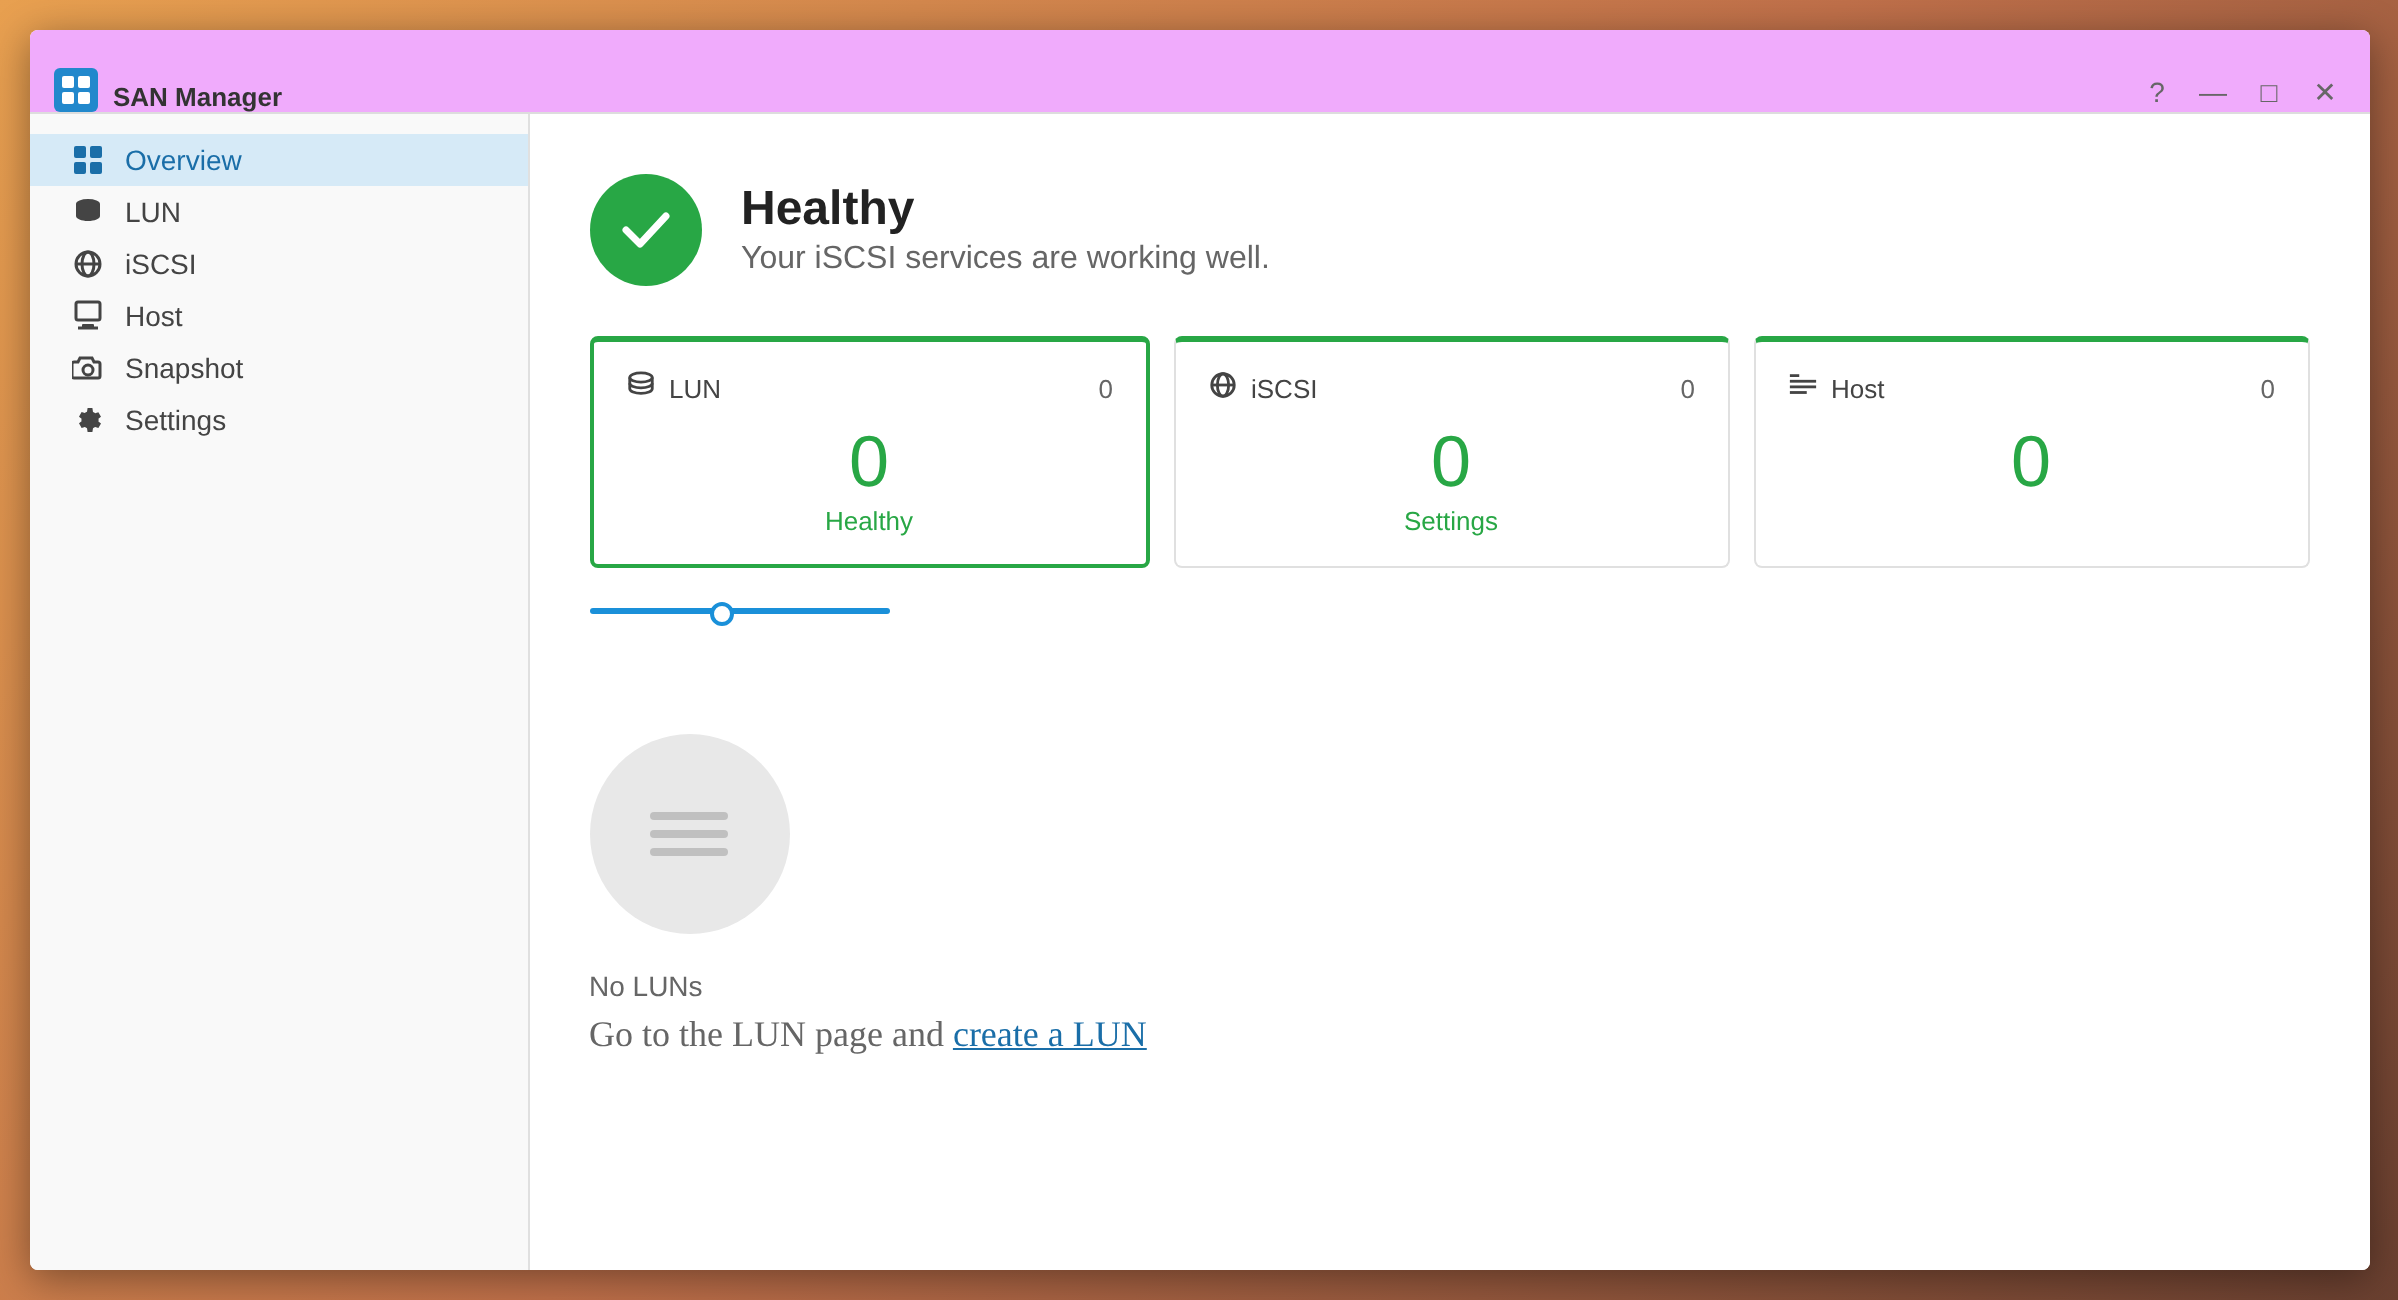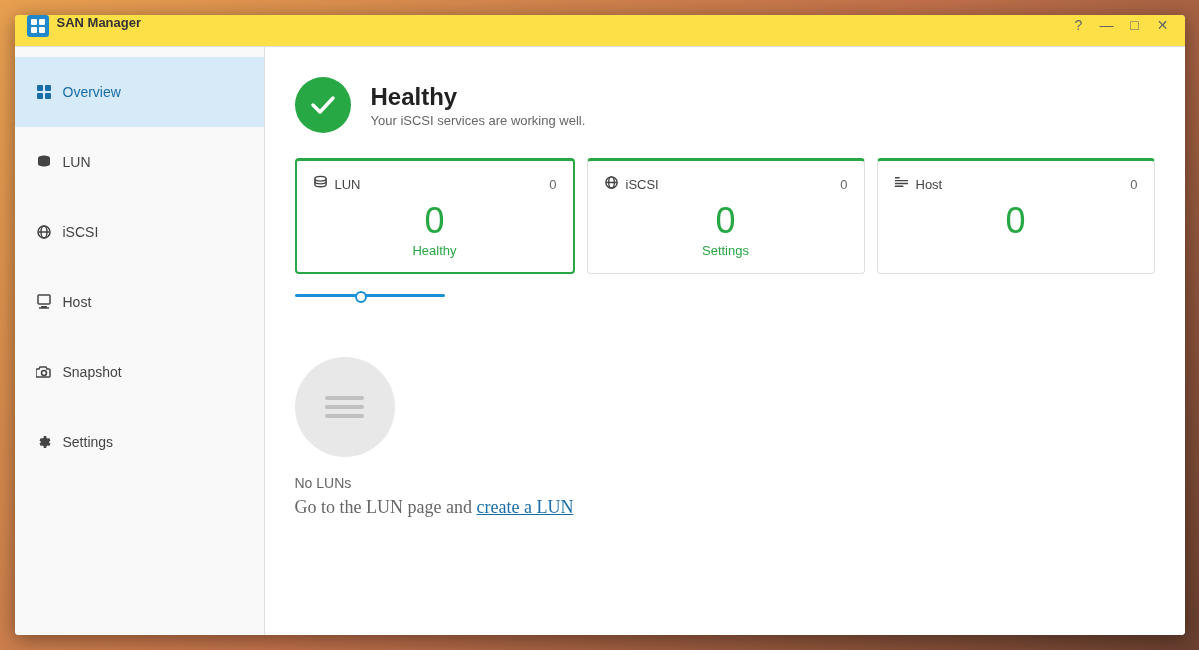--- a/index.html
+++ b/index.html
@@ -16,25 +16,25 @@
       width: 1170px;
       height: 620px;
       background: #fff;
       border-radius: 4px;
       box-shadow: 0 4px 20px rgba(0,0,0,0.4);
       display: flex;
       flex-direction: column;
       overflow: hidden;
     }
     .titlebar {
-      height: 32px;
-      background: #fde047;
+      height: 42px;
+      background: #f0abfc;
       border-bottom: 1px solid #ddd;
       display: flex;
-      align-items: flex-start;
+      align-items: flex-end;
       padding: 0 12px;
       flex-shrink: 0;
     }
     .titlebar-icon {
       width: 22px;
       height: 22px;
       margin-right: 8px;
       background: #2288cc;
       border-radius: 3px;
       display: flex;
@@ -77,21 +77,21 @@
     .sidebar {
       width: 250px;
       background: #f9f9f9;
       border-right: 1px solid #e0e0e0;
       padding: 10px 0;
       flex-shrink: 0;
     }
     .sidebar-item {
       display: flex;
       align-items: center;
-      padding: 26px 20px;
+      padding: 4px 20px;
       cursor: pointer;
       font-size: 14px;
       color: #444;
       gap: 10px;
       border-radius: 0;
     }
     .sidebar-item.active {
       background: #d6eaf7;
       color: #1a6ea8;
       font-weight: 500;
@@ -130,21 +130,21 @@
     .status-icon svg {
       width: 30px;
       height: 30px;
     }
     .status-text h2 {
       font-size: 24px;
       font-weight: 700;
       color: #222;
     }
     .status-text p {
-      font-size: 13px;
+      font-size: 16px;
       color: #666;
       margin-top: 2px;
     }
     .cards-row {
       display: flex;
       gap: 12px;
       margin-bottom: 20px;
     }
     .card {
       flex: 1;

